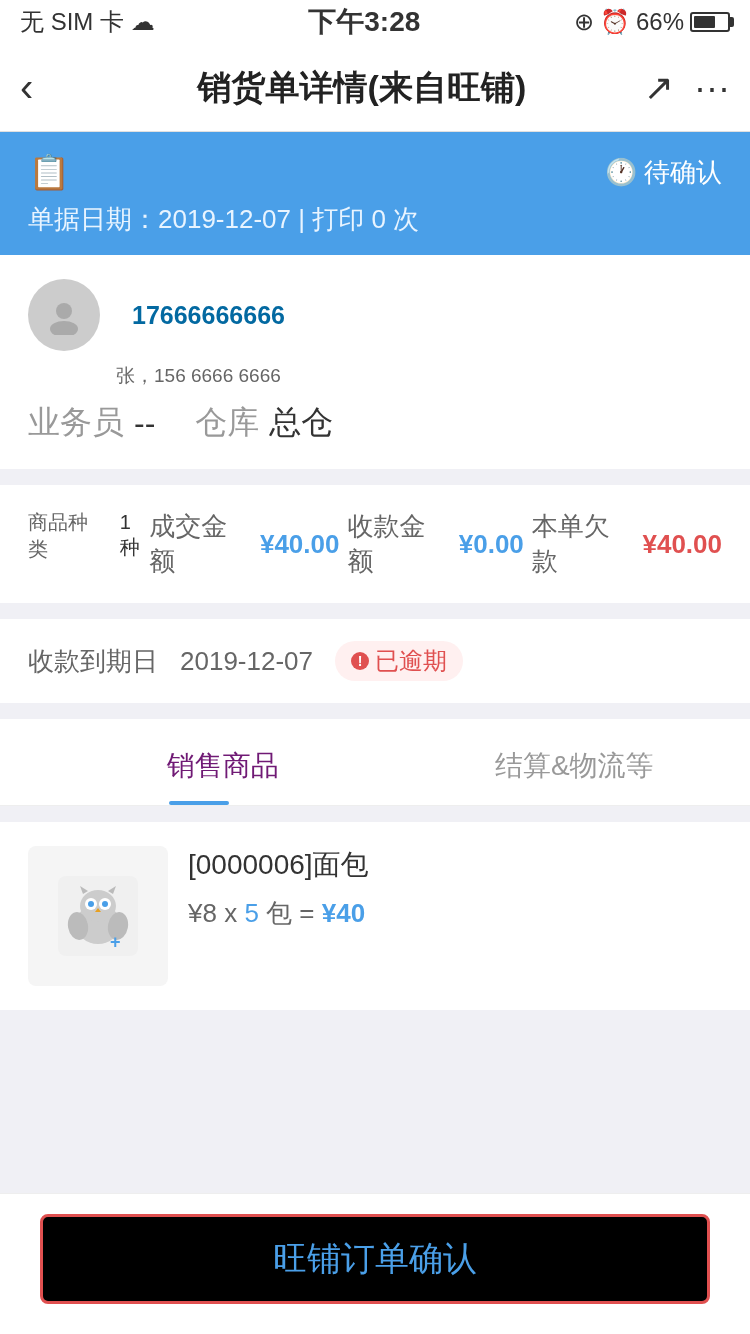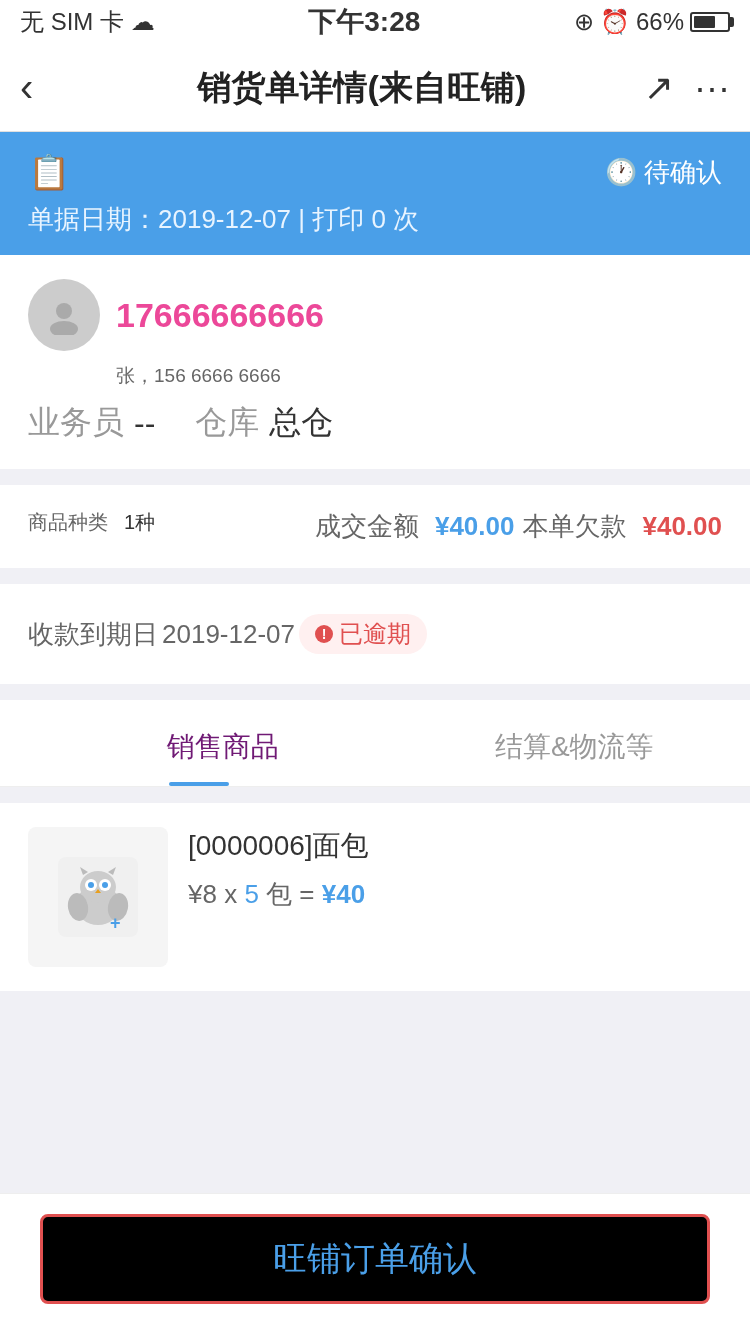--- a/index.html
+++ b/index.html
@@ -129,23 +129,24 @@
       border-radius: 50%;
       background: #ccc;
       display: flex;
       align-items: center;
       justify-content: center;
       font-size: 40px;
       color: #888;
       flex-shrink: 0;
     }
     .customer-name {
-      font-size: 34px;
+      font-size: 25px;
       font-weight: 600;
-      color: #ec4899;
+      color: #0369a1;
+      margin-left: 16px;
     }
     .customer-sub {
       font-size: 19px;
       color: #666;
       margin-bottom: 12px;
       padding-left: 88px;
     }
     .customer-meta {
       display: flex;
       gap: 40px;
@@ -186,25 +187,25 @@
       gap: 16px;
       align-items: center;
     }
     .amount-label { color: #666; }
     .amount-value-blue { color: #4a9fe8; font-weight: 600; }
     .amount-value-red { color: #e05050; font-weight: 600; }
 
     
     .due-date-section {
       background: #fff;
-      padding: 30px 28px;
+      padding: 22px 28px;
       margin-bottom: 16px;
       display: flex;
       align-items: center;
-      gap: 4px;
+      gap: 22px;
       font-size: 26px;
       color: #666;
     }
     .overdue-badge {
       background: #fff0f0;
       color: #e05050;
       border-radius: 20px;
       padding: 4px 16px;
       font-size: 24px;
       display: flex;
@@ -390,20 +391,24 @@
     <div class="summary-left">
       <span>商品种类</span>
       <span style="color:#333;font-weight:500;">1种</span>
     </div>
     <div class="summary-right">
       <div class="amount-row">
         <span class="amount-label">成交金额</span>
         <span class="amount-value-blue">¥40.00</span>
       </div>
       <div class="amount-row">
+        <span class="amount-label">收款金额</span>
+        <span class="amount-value-blue">¥0.00</span>
+      </div>
+      <div class="amount-row">
         <span class="amount-label">本单欠款</span>
         <span class="amount-value-red">¥40.00</span>
       </div>
     </div>
   </div>
 
   <div class="due-date-section card">
     <span>收款到期日</span>
     <span>2019-12-07</span>
     <span class="overdue-badge">

